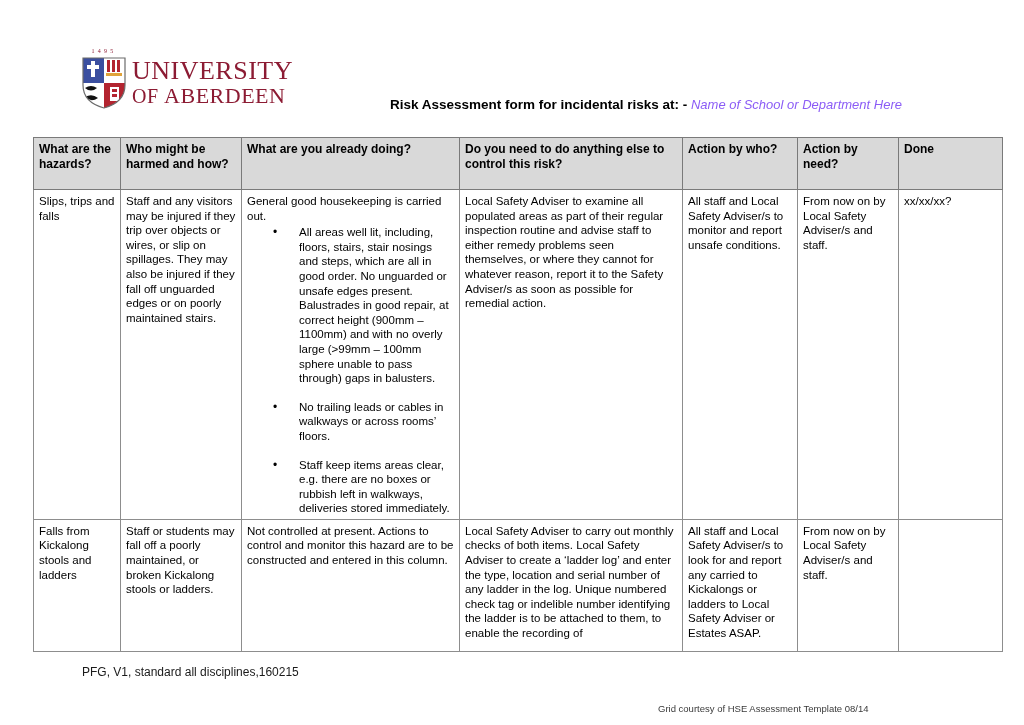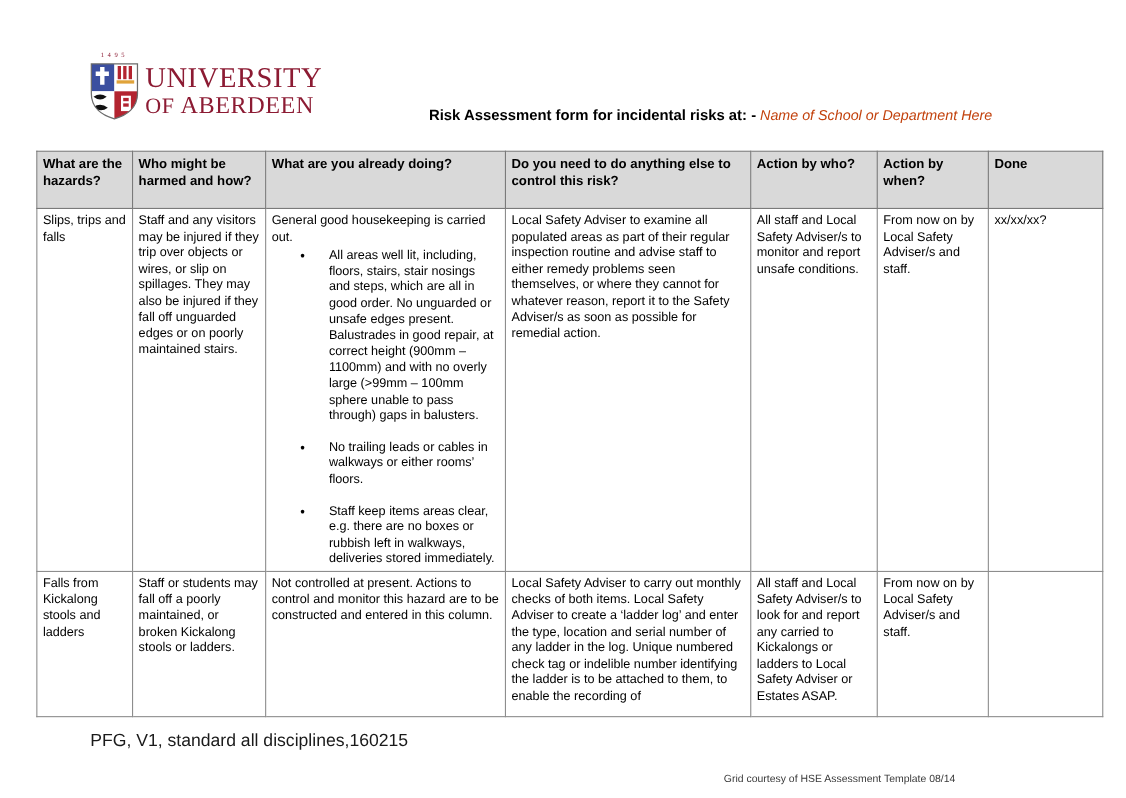--- a/index.html
+++ b/index.html
@@ -81,21 +81,21 @@
     font-size: 13.5px;
     white-space: nowrap;
   }
   .doc-title .title-main {
     font-weight: bold;
     color: #000;
     padding-left: 24px;
   }
   .doc-title .title-placeholder {
     font-style: italic;
-    color: #c2410c;
+    color: #8b5cf6;
     font-size: 13px;
   }
 
   
   .risk-table {
     position: absolute;
     left: 33px;
     top: 137px;
     width: 969px;
     border-collapse: collapse;
@@ -146,21 +146,21 @@
     left: 26px;
     top: 0;
     font-size: 12px;
   }
 
   
   .footer-left {
     position: absolute;
     left: 82px;
     top: 665px;
-    font-size: 16px;
+    font-size: 12px;
     color: #1a1a1a;
   }
   .footer-right {
     position: absolute;
     left: 658px;
     top: 703px;
     font-size: 9.5px;
     color: #3a3a3a;
   }
 </style>
@@ -220,33 +220,33 @@
       <col class="col-6">
       <col class="col-7">
   </colgroup>
   <thead>
     <tr>
       <th>What are the hazards?</th>
       <th>Who might be harmed and how?</th>
       <th>What are you already doing?</th>
       <th>Do you need to do anything else to control this risk?</th>
       <th>Action by who?</th>
-      <th>Action by when?</th>
+      <th>Action by need?</th>
       <th>Done</th>
     </tr>
   </thead>
   <tbody>
     <tr class="row-1">
       <td>Slips, trips and falls</td>
       <td>Staff and any visitors may be injured if they trip over objects or wires, or slip on spillages.  They may also be injured if they fall off unguarded edges or on poorly maintained stairs.</td>
       <td>
         <p class="cell-p">General good housekeeping is carried out.</p>
         <ul class="bullets">
           <li>All areas well lit, including, floors, stairs, stair nosings and steps, which are all in good order.  No unguarded or unsafe edges present.  Balustrades in good repair, at correct height (900mm – 1100mm) and with no overly large (&gt;99mm – 100mm sphere unable to pass through) gaps in balusters.</li>
-          <li>No trailing leads or cables in walkways or either rooms’ floors.</li>
+          <li>No trailing leads or cables in walkways or across rooms’ floors.</li>
           <li>Staff keep items areas clear, e.g. there are no boxes or rubbish left in walkways, deliveries stored immediately.</li>
         </ul>
       </td>
       <td>Local Safety Adviser to examine all populated areas as part of their regular inspection routine and advise staff to either remedy problems seen themselves, or where they cannot for whatever reason, report it to the Safety Adviser/s as soon as possible for remedial action.</td>
       <td>All staff and Local Safety Adviser/s to monitor and report unsafe conditions.</td>
       <td>From now on by Local Safety Adviser/s and staff.</td>
       <td>xx/xx/xx?</td>
     </tr>
     <tr class="row-2">
       <td>Falls from Kickalong stools and ladders</td>

